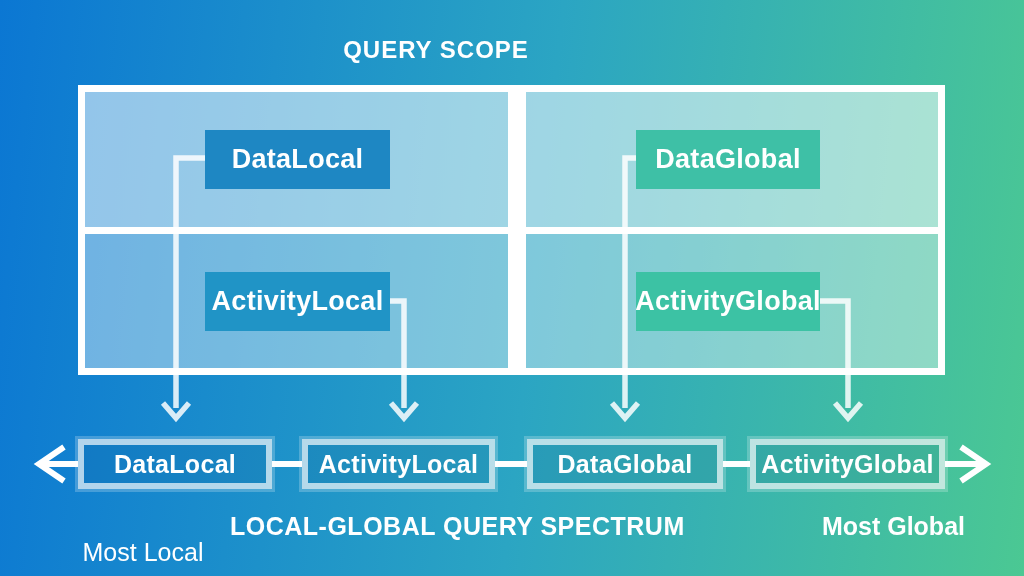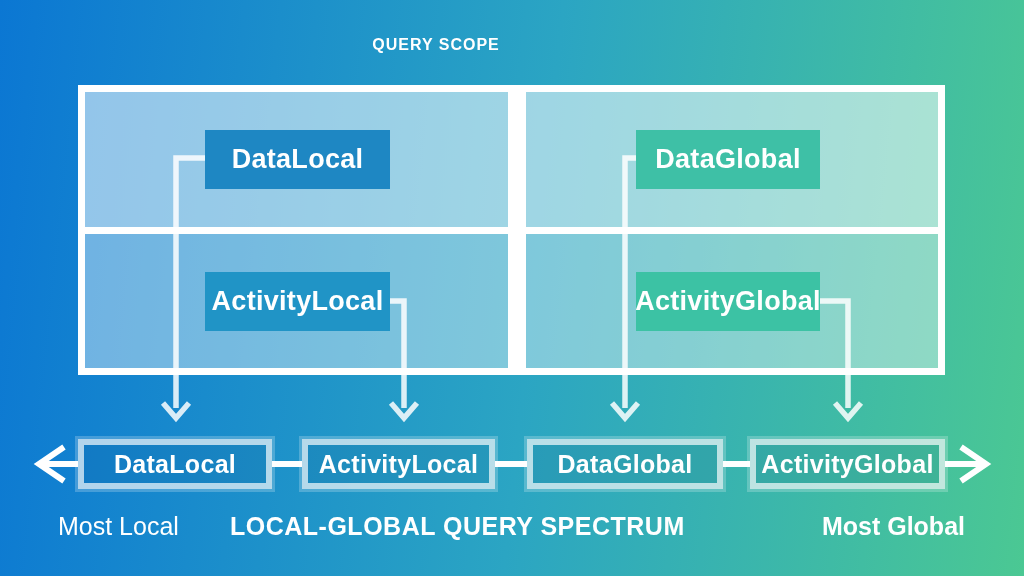--- a/index.html
+++ b/index.html
@@ -5,21 +5,21 @@
   html,body { margin:0; padding:0; background:#222; }
   #stage {
     position:relative; width:1024px; height:576px; overflow:hidden;
     background:linear-gradient(96deg,#0b77d3 0%,#2ba5c3 52%,#4bc893 100%);
     font-family:"Liberation Sans",sans-serif;
     -webkit-font-smoothing:antialiased;
   }
   .abs { position:absolute; }
   .page-title {
     left:0; top:36px; width:872px; text-align:center;
-    color:#fff; font-size:16px; font-weight:700; letter-spacing:1px;
+    color:#fff; font-size:24px; font-weight:700; letter-spacing:1px;
   }
   
   .frame { left:78px; top:85px; width:867px; height:290px; border:7px solid #fff; box-sizing:border-box; }
   .hdiv  { left:85px; top:227px; width:853px; height:7px;  background:#fff; }
   .vdiv  { left:508px; top:92px; width:18px;  height:276px; background:#fff; }
   .cell  { box-sizing:border-box; }
   .cell-tl { left:85px;  top:92px;  width:423px; height:135px; background:rgba(255,255,255,.55); }
   .cell-tr { left:526px; top:92px;  width:412px; height:135px; background:rgba(255,255,255,.55); }
   .cell-bl { left:85px;  top:234px; width:423px; height:134px; background:rgba(255,255,255,.40); }
   .cell-br { left:526px; top:234px; width:412px; height:134px; background:rgba(255,255,255,.40); }
@@ -42,21 +42,21 @@
     background:rgba(8,60,110,.10);
     display:flex; align-items:center; justify-content:center;
     color:#fff; font-weight:700; font-size:25px; letter-spacing:.3px;
   }
   .sb1 { left:78px;  width:194px; }
   .sb2 { left:302px; width:193px; }
   .sb3 { left:527px; width:196px; }
   .sb4 { left:750px; width:195px; }
   
   .caption { top:512px; color:#fff; font-size:25px; white-space:nowrap; }
-  .most-local  { left:58px;  width:170px; font-weight:400; }
+  .most-local  { left:58px;  width:170px; text-align:center; font-weight:400;margin-top:26px; }
   .spec-title  { left:230px; width:560px; text-align:left; font-weight:700; letter-spacing:.5px; }
   .most-global { left:795px; width:170px; text-align:right; font-weight:700; }
 </style>
 </head>
 <body>
 
 <div id="stage">
 
   <div class="abs page-title">QUERY SCOPE</div>
 

